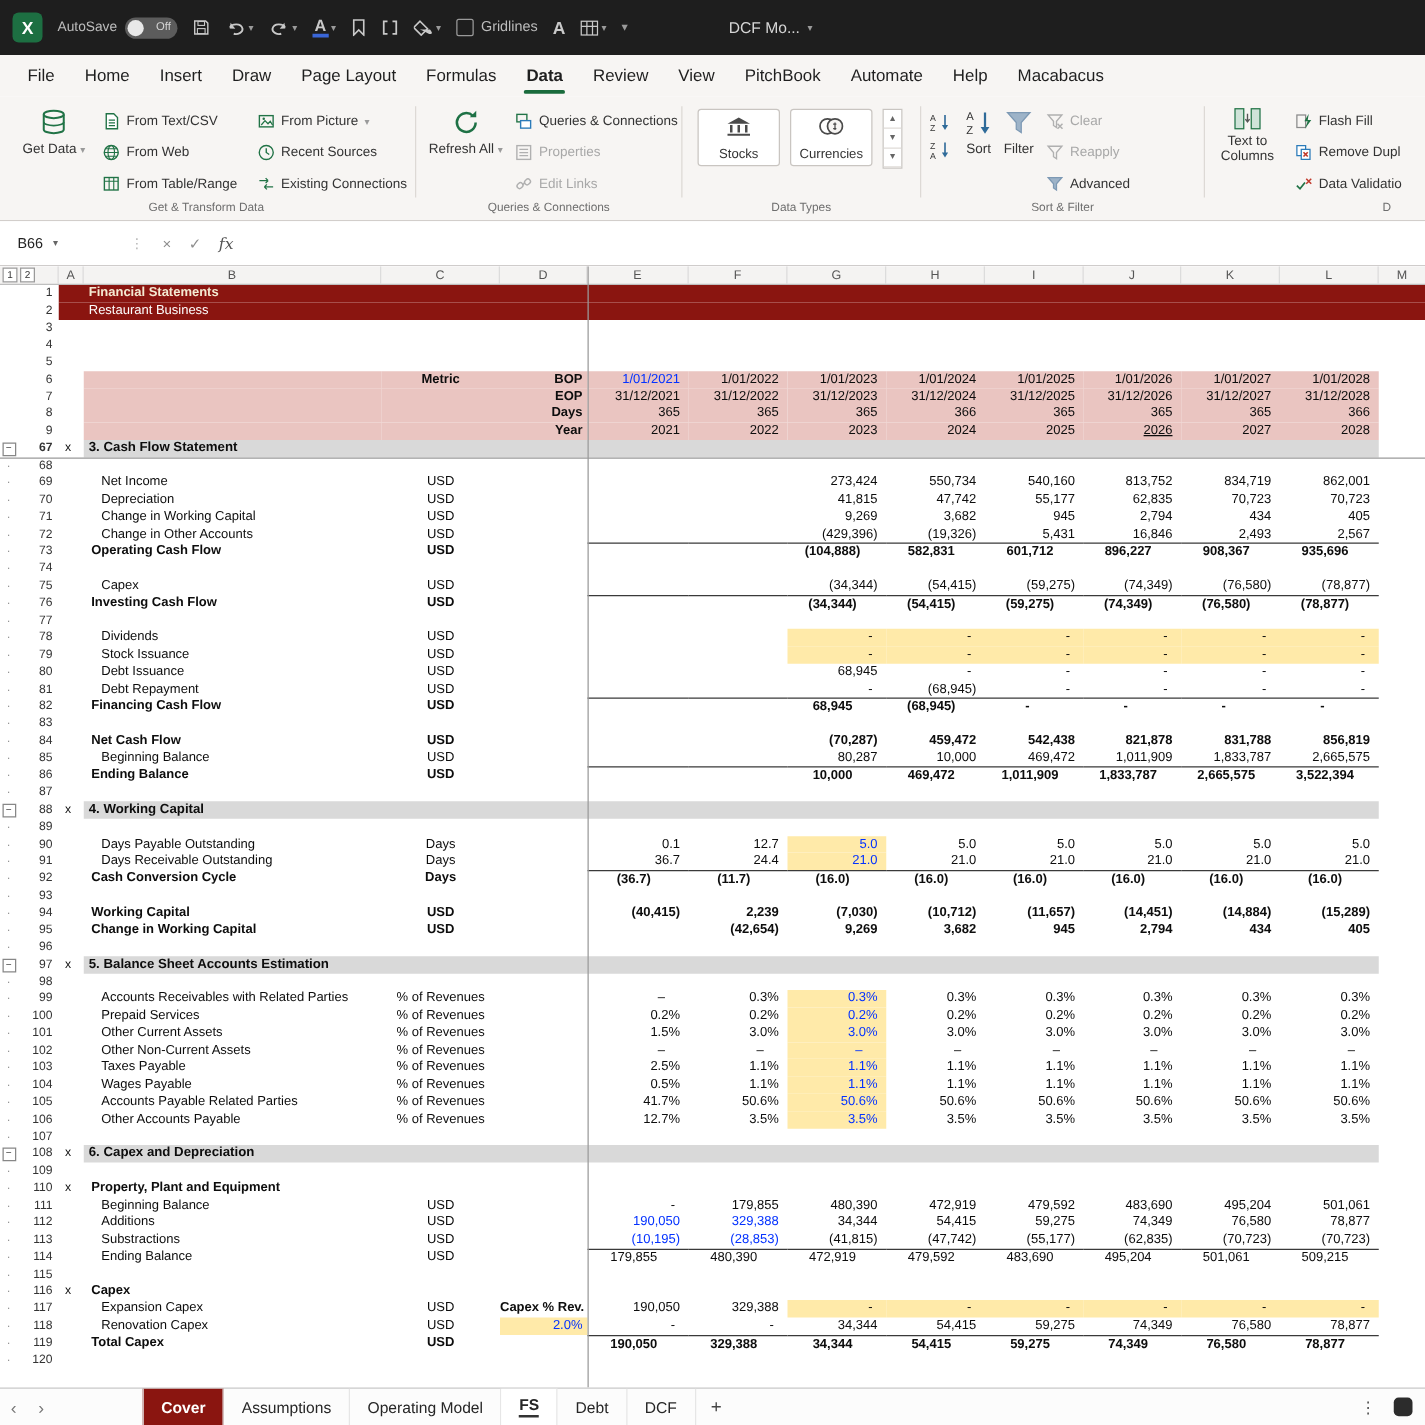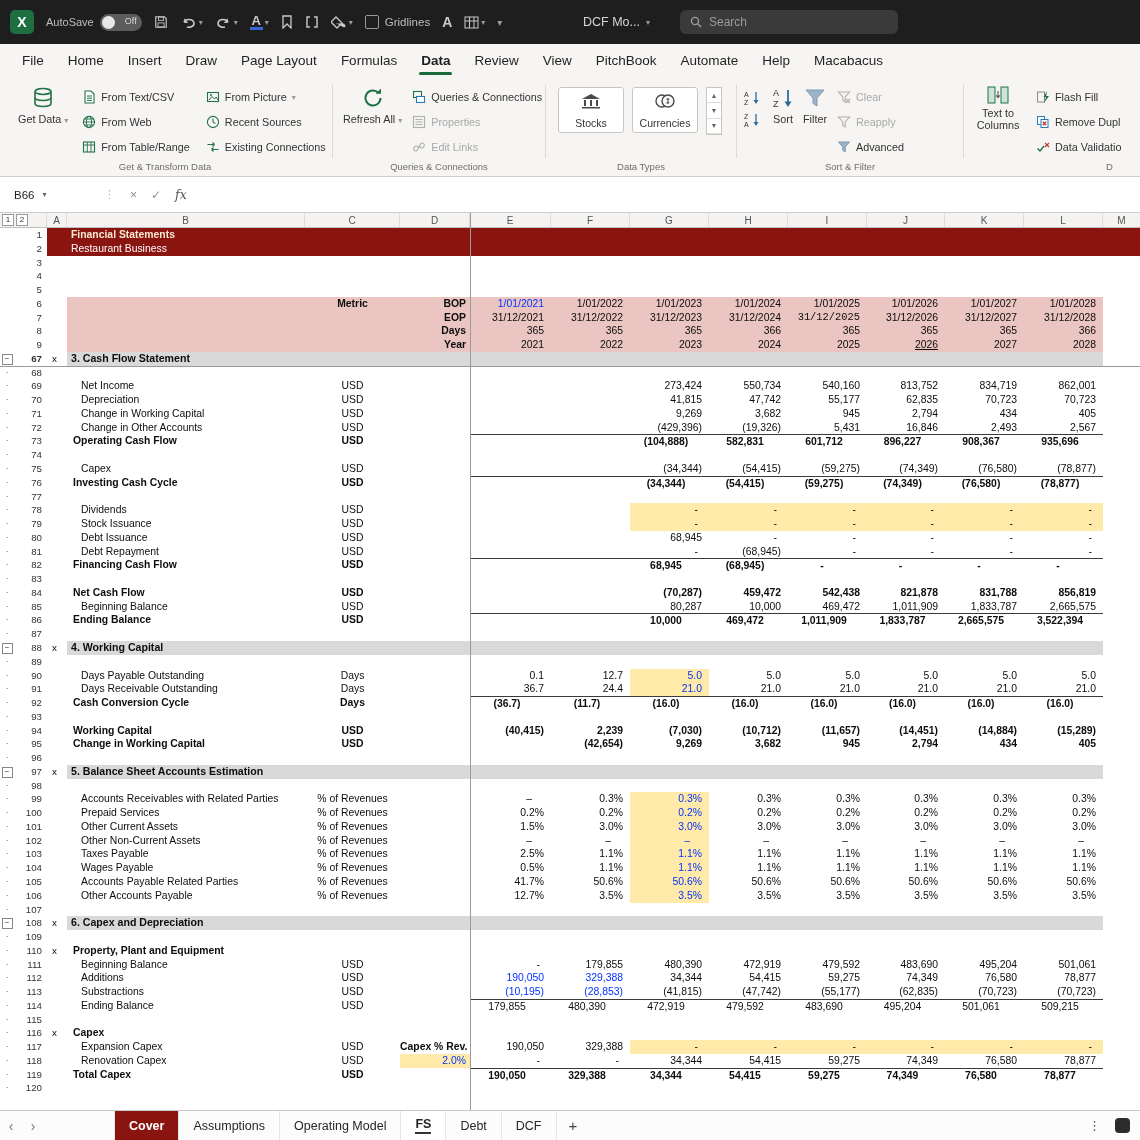--- a/index.html
+++ b/index.html
@@ -183,27 +183,20 @@
         <rect x="1" y="1" width="13" height="11" fill="none" stroke="#c9c9c9"></rect>
         <path d="M1 5h13M5.5 1v11M10 1v11" stroke="#c9c9c9"></path>
       </svg>
     <span class="chev">▾</span>
   </span>
   <span class="chev" style="font-size:10px;">▾</span>
   <div class="doctitle">
     <span>DCF Mo...</span>
     <span class="chev">▾</span>
   </div>
-  <div class="searchbox">
-    <svg width="12" height="12" viewBox="0 0 12 12">
-        <circle cx="5" cy="5" r="3.6" fill="none" stroke="#9c9c9c" stroke-width="1.4"></circle>
-        <path d="M8 8l3 3" stroke="#9c9c9c" stroke-width="1.4"></path>
-      </svg>
-    <span>Search</span>
-  </div>
 </div>
 
 <div class="menubar">
   <span class="menu-item">File</span>
   <span class="menu-item">Home</span>
   <span class="menu-item">Insert</span>
   <span class="menu-item">Draw</span>
   <span class="menu-item">Page Layout</span>
   <span class="menu-item">Formulas</span>
   <span class="menu-item active">Data</span>
@@ -515,21 +508,21 @@
         <div class="gut" style="width: 14px;"></div>
         <div class="rnum" style="width: 33px;">7</div>
         <div class="cell" style="width: 20px;"></div>
         <div class="cell pink" style="width: 238px;"></div>
         <div class="cell pink cc hbold" style="width: 95px;"></div>
         <div class="cell pink cd hbold" style="width: 70px;">EOP</div>
         <div class="cell pink val" style="width: 81px;">31/12/2021</div>
         <div class="cell pink val" style="width: 79px;">31/12/2022</div>
         <div class="cell pink val" style="width: 79px;">31/12/2023</div>
         <div class="cell pink val" style="width: 79px;">31/12/2024</div>
-        <div class="cell pink val" style="width: 79px; font-family: Liberation Mono, monospace;">31/12/2025</div>
+        <div class="cell pink val" style="width: 79px;">31/12/2025</div>
         <div class="cell pink val" style="width: 78px;">31/12/2026</div>
         <div class="cell pink val" style="width: 79px;">31/12/2027</div>
         <div class="cell pink val" style="width: 79px;">31/12/2028</div>
         <div class="cell" style="width: 38px;"></div>
       </div>
       <div class="g-row">
         <div class="gut" style="width: 14px;"></div>
         <div class="rnum" style="width: 33px;">8</div>
         <div class="cell" style="width: 20px;"></div>
         <div class="cell pink" style="width: 238px;"></div>
@@ -678,21 +671,21 @@
         <div class="cell val" style="width: 79px;">(59,275)</div>
         <div class="cell val" style="width: 78px;">(74,349)</div>
         <div class="cell val" style="width: 79px;">(76,580)</div>
         <div class="cell val" style="width: 79px;">(78,877)</div>
         <div class="cell" style="width: 38px;"></div>
       </div>
       <div class="g-row bold">
         <div class="gut" style="width: 14px;">·</div>
         <div class="rnum" style="width: 33px;">76</div>
         <div class="cell ca" style="width: 20px;"></div>
-        <div class="cell cb ind1" style="width: 238px;">Investing Cash Cycle</div>
+        <div class="cell cb ind1" style="width: 238px;">Investing Cash Flow</div>
         <div class="cell cc" style="width: 95px;">USD</div>
         <div class="cell cd" style="width: 70px;"></div>
         <div class="cell val line" style="width: 81px;"></div>
         <div class="cell val line" style="width: 79px;"></div>
         <div class="cell val line" style="width: 79px;">(34,344)</div>
         <div class="cell val line" style="width: 79px;">(54,415)</div>
         <div class="cell val line" style="width: 79px;">(59,275)</div>
         <div class="cell val line" style="width: 78px;">(74,349)</div>
         <div class="cell val line" style="width: 79px;">(76,580)</div>
         <div class="cell val line" style="width: 79px;">(78,877)</div>

